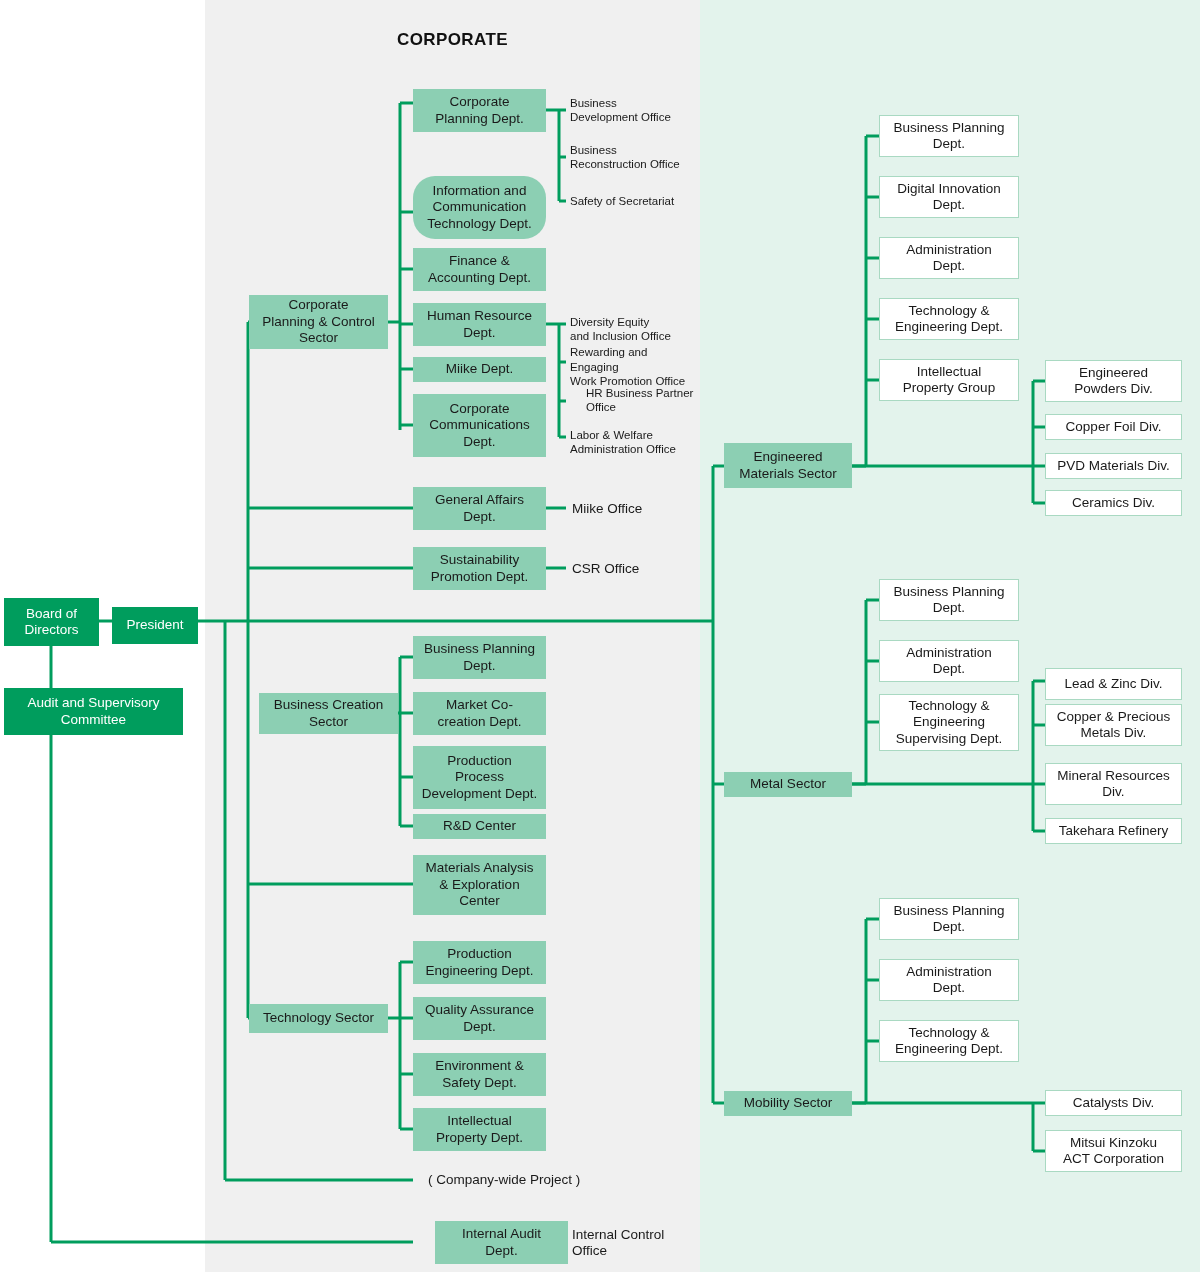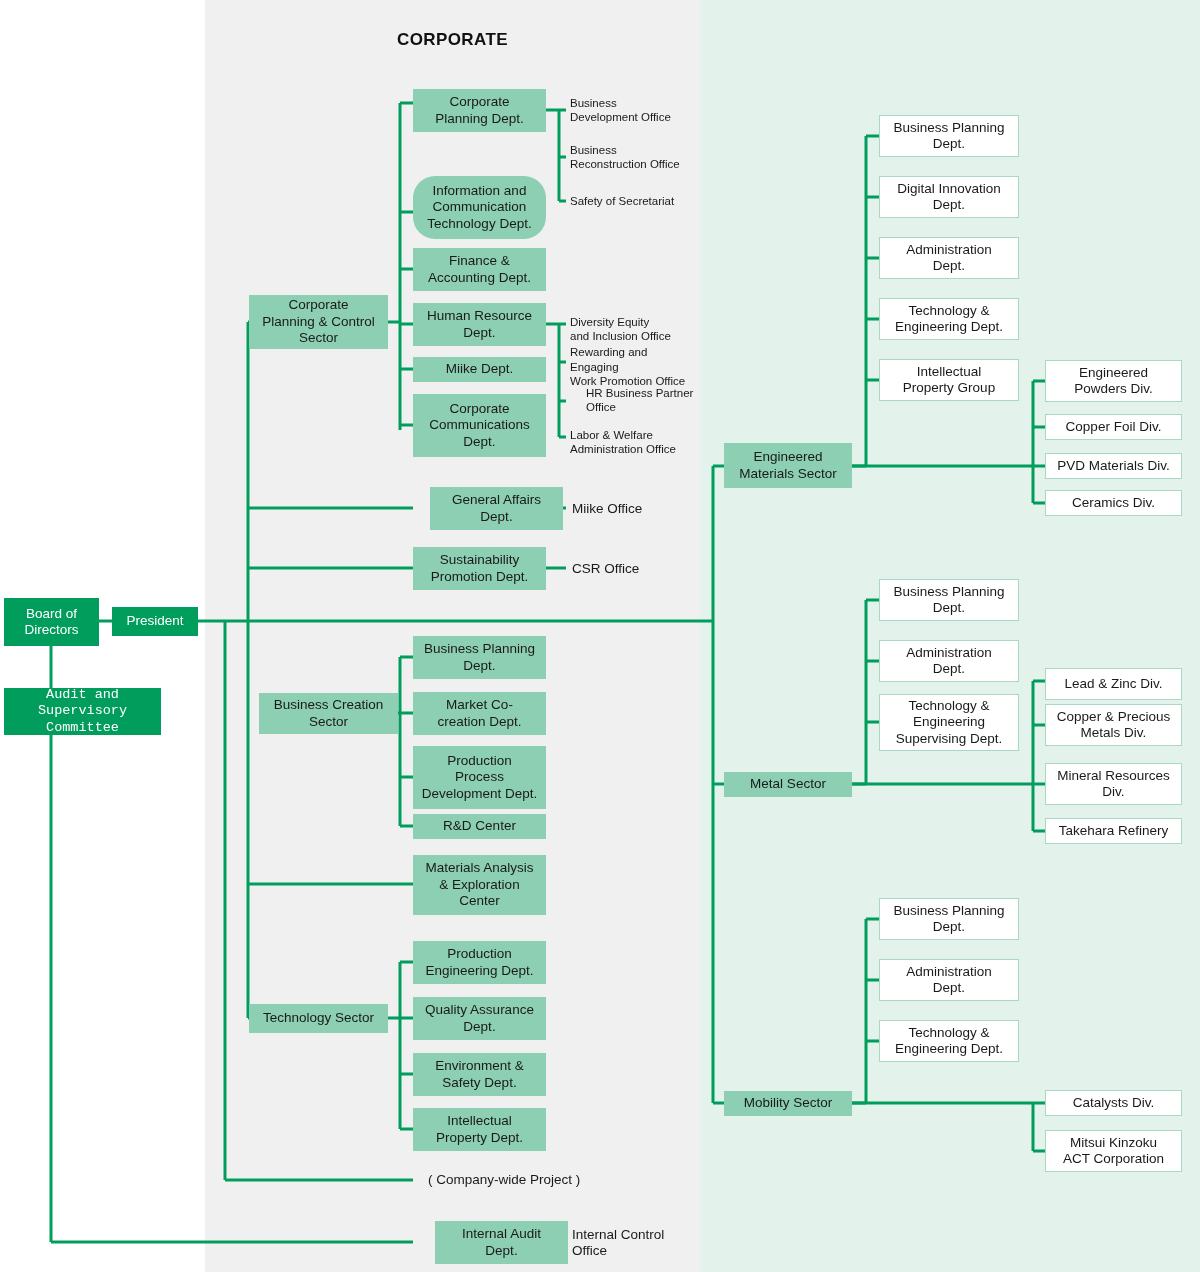--- a/index.html
+++ b/index.html
@@ -150,22 +150,22 @@
       <line x1="852" y1="1103" x2="1033" y2="1103"></line>
       <line x1="1033" y1="1103" x2="1033" y2="1151"></line>
       <line x1="1033" y1="1103" x2="1045" y2="1103"></line>
       <line x1="1033" y1="1151" x2="1045" y2="1151"></line>
     </g>
   </svg>
 
   <div class="col-title" style="left:205px; top:30px; width:495px;">CORPORATE</div>
 
   <div class="node n-dark" style="left:4px;  top:598px; width:95px;  height:48px;">Board of<br>Directors</div>
-  <div class="node n-dark" style="left:112px;top:607px; width:86px;  height:29px;">President</div>
-  <div class="node n-dark" style="left:4px;  top:688px; width:157px; height:47px;font-family:Liberation Mono, monospace;">Audit and Supervisory<br>Committee</div>
+  <div class="node n-dark" style="left:112px;top:607px; width:86px;  height:37px;">President</div>
+  <div class="node n-dark" style="left:4px;  top:688px; width:179px; height:47px;">Audit and Supervisory<br>Committee</div>
 
   <div class="node n-green" style="left:249px;top:295px; width:139px; height:54px;">Corporate<br>Planning &amp; Control<br>Sector</div>
   <div class="node n-green" style="left:249px;top:693px; width:139px; height:41px;margin-left:10px;">Business Creation<br>Sector</div>
   <div class="node n-green" style="left:249px;top:1004px;width:139px; height:29px;">Technology Sector</div>
 
   <div class="node n-green" style="left:413px;top:89px;  width:133px; height:43px;">Corporate<br>Planning Dept.</div>
   <div class="node n-green" style="left:413px;top:176px; width:133px; height:63px;border-radius:22px;">Information and<br>Communication<br>Technology Dept.</div>
   <div class="node n-green" style="left:413px;top:248px; width:133px; height:43px;">Finance &amp;<br>Accounting Dept.</div>
   <div class="node n-green" style="left:413px;top:303px; width:133px; height:43px;">Human Resource<br>Dept.</div>
   <div class="node n-green" style="left:413px;top:357px; width:133px; height:25px;">Miike Dept.</div>
@@ -173,21 +173,21 @@
 
   <div class="node n-plain n-small" style="left:566px;top:93px;  width:128px; height:34px;">Business<br>Development Office</div>
   <div class="node n-plain n-small" style="left:566px;top:140px; width:128px; height:34px;">Business<br>Reconstruction Office</div>
   <div class="node n-plain n-small" style="left:566px;top:192px; width:128px; height:18px;">Safety of Secretariat</div>
 
   <div class="node n-plain n-small" style="left:566px;top:313px; width:130px; height:32px;">Diversity Equity<br>and Inclusion Office</div>
   <div class="node n-plain n-small" style="left:566px;top:351px; width:132px; height:32px;">Rewarding and Engaging<br>Work Promotion Office</div>
   <div class="node n-plain n-small" style="left:566px;top:384px; width:130px; height:32px;margin-left:16px;">HR Business Partner<br>Office</div>
   <div class="node n-plain n-small" style="left:566px;top:426px; width:130px; height:32px;">Labor &amp; Welfare<br>Administration Office</div>
 
-  <div class="node n-green" style="left:413px;top:487px; width:133px; height:43px;margin-left:17px;">General Affairs<br>Dept.</div>
+  <div class="node n-green" style="left:413px;top:487px; width:133px; height:43px;">General Affairs<br>Dept.</div>
   <div class="node n-plain" style="left:568px;top:500px; width:130px; height:18px;">Miike Office</div>
   <div class="node n-green" style="left:413px;top:547px; width:133px; height:43px;">Sustainability<br>Promotion Dept.</div>
   <div class="node n-plain" style="left:568px;top:560px; width:130px; height:18px;">CSR Office</div>
 
   <div class="node n-green" style="left:413px;top:636px; width:133px; height:43px;">Business Planning<br>Dept.</div>
   <div class="node n-green" style="left:413px;top:692px; width:133px; height:43px;">Market Co-<br>creation Dept.</div>
   <div class="node n-green" style="left:413px;top:746px; width:133px; height:63px;">Production<br>Process<br>Development Dept.</div>
   <div class="node n-green" style="left:413px;top:814px; width:133px; height:25px;">R&amp;D Center</div>
 
   <div class="node n-green" style="left:413px;top:855px; width:133px; height:60px;">Materials Analysis<br>&amp; Exploration<br>Center</div>

